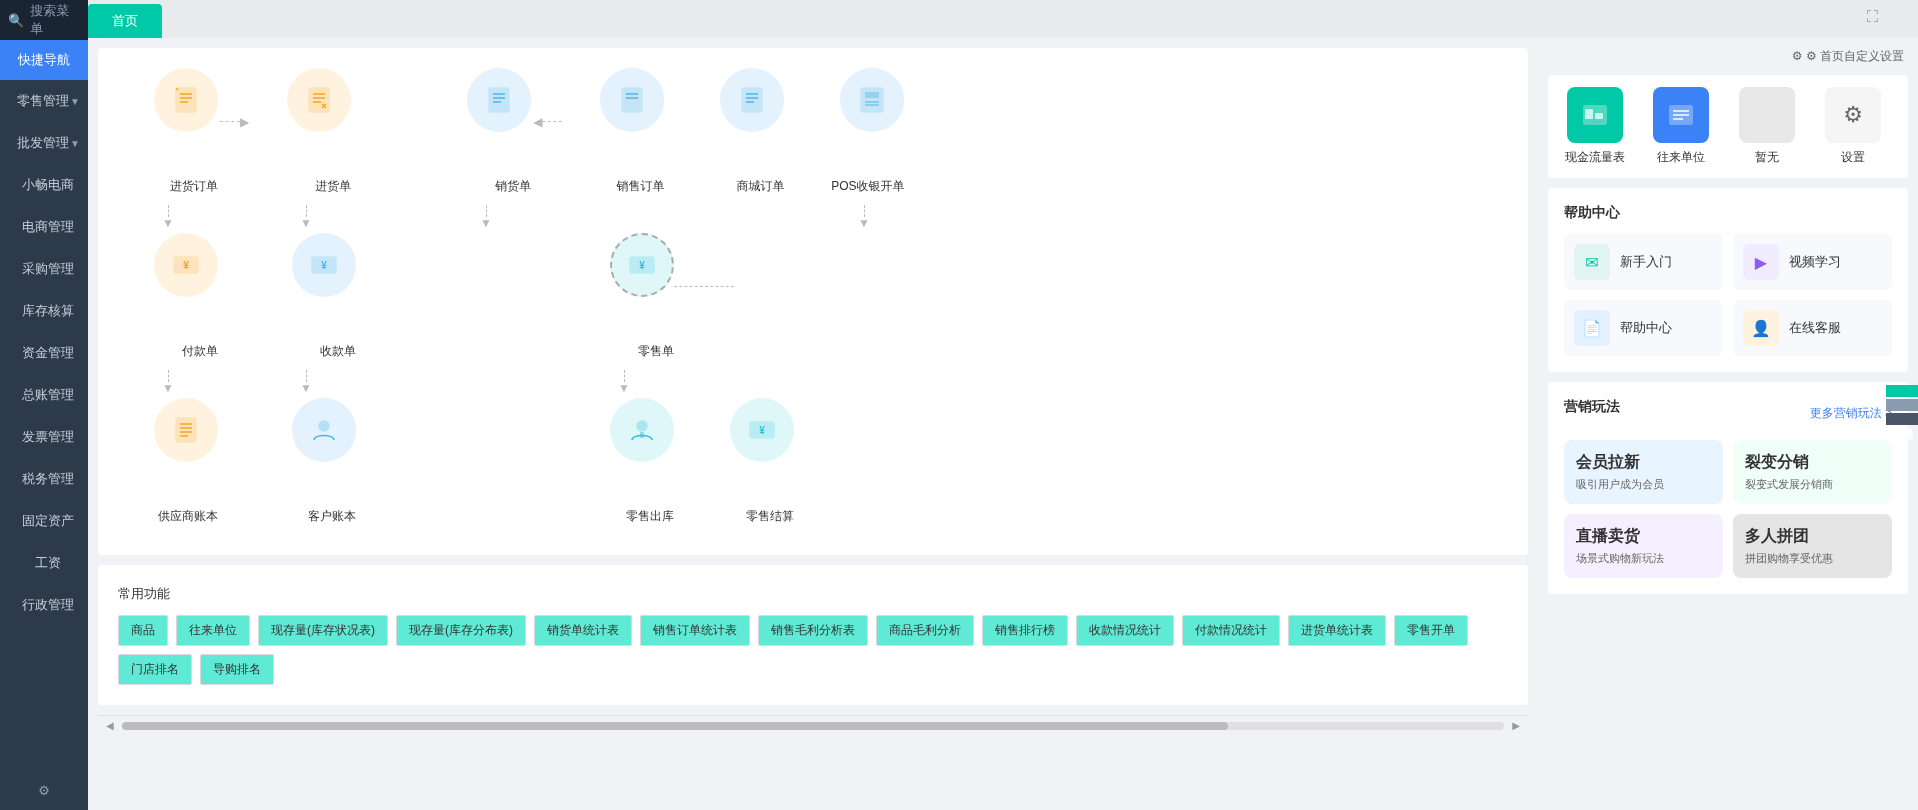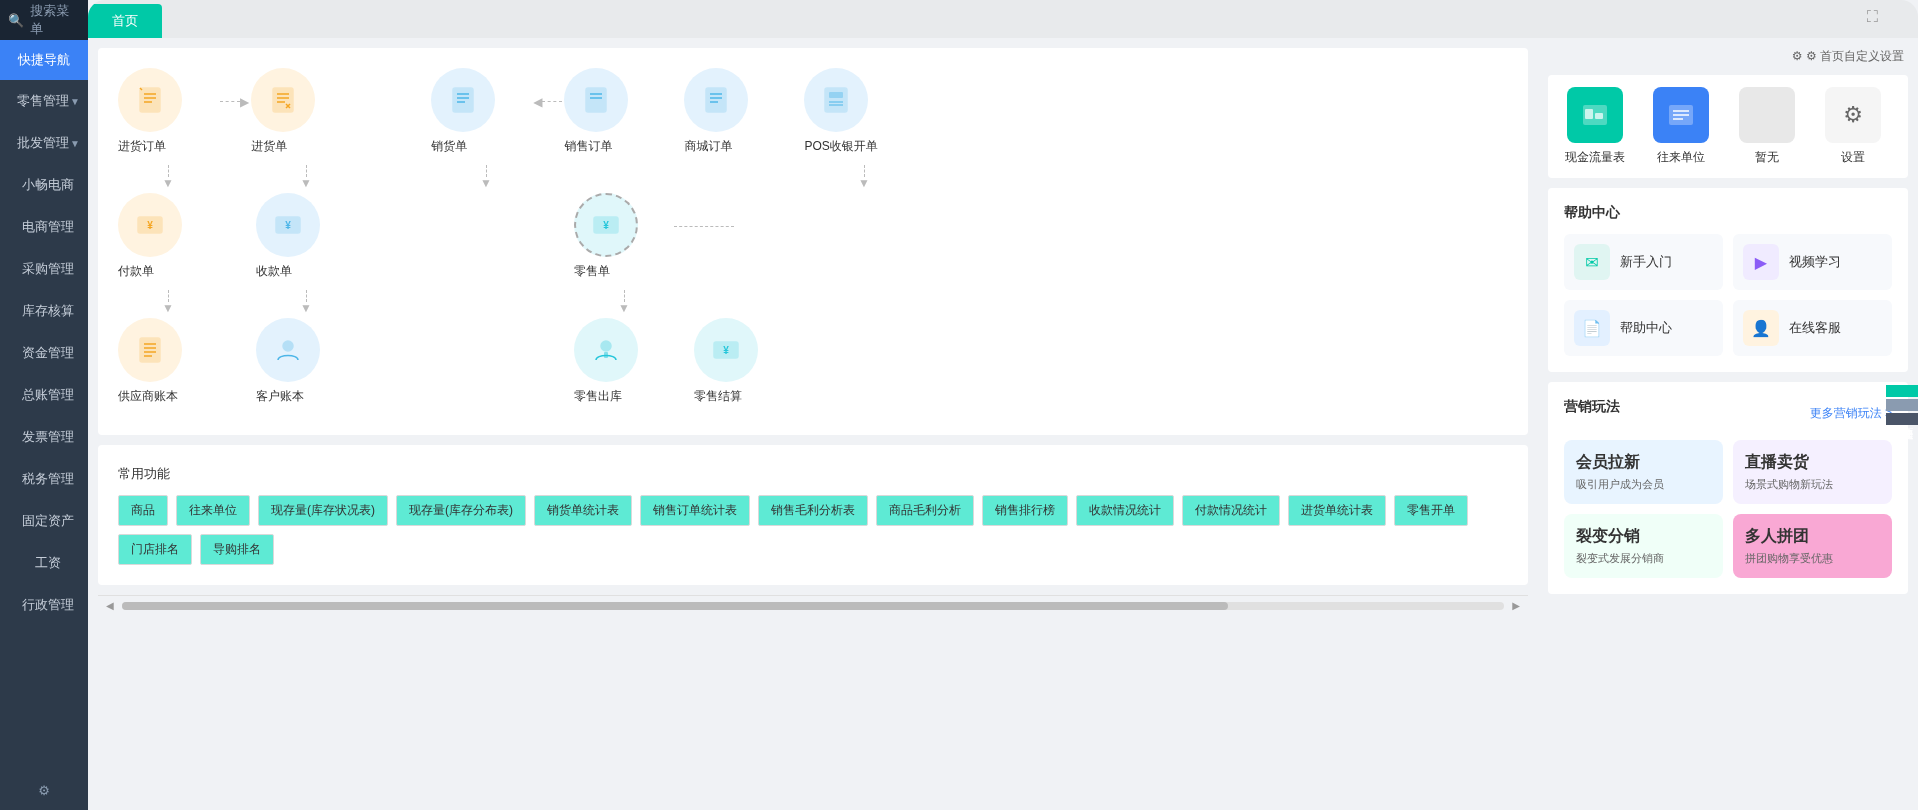--- a/index.html
+++ b/index.html
@@ -60,21 +60,20 @@
       color: #8a9bb0;
       cursor: pointer;
     }
 
     
     .main {
       flex: 1;
       display: flex;
       flex-direction: column;
       overflow: hidden;
-      border-radius: 17px;
     }
 
     
     .tab-bar {
       background: #e8eaec;
       display: flex;
       align-items: flex-end;
       padding-top: 4px;
       flex-shrink: 0;
     }
@@ -113,23 +112,24 @@
 
     .flow-row {
       display: flex;
       align-items: center;
       margin-bottom: 10px;
     }
 
     .flow-node {
       display: flex;
       flex-direction: column;
-      align-items: flex-start;
+      align-items: flex-end;
       width: 100px;
       flex-shrink: 0;
+      gap: 40px;
     }
 
     .flow-circle {
       width: 64px;
       height: 64px;
       border-radius: 50%;
       display: flex;
       align-items: center;
       justify-content: center;
       font-size: 24px;
@@ -318,21 +318,21 @@
       font-weight: 600;
       color: #333;
       margin-bottom: 4px;
     }
     .marketing-item-desc {
       font-size: 11px;
       color: #666;
     }
     .marketing-item.green { background: #f0fff8; }
     .marketing-item.purple { background: #f5f0ff; }
-    .marketing-item.orange { background: #f9a8d4; }
+    .marketing-item.orange { background: #e5e5e5; }
 
     
     .activity {
       background: white;
       border-radius: 4px;
       padding: 16px;
     }
 
     
     .float-buttons {
@@ -851,28 +851,28 @@
       <div class="marketing">
         <div class="marketing-header">
           <span class="section-title">营销玩法</span>
           <span class="more-link">更多营销玩法 &gt;</span>
         </div>
         <div class="marketing-grid">
           <div class="marketing-item" style="background:#e8f4ff;">
             <div class="marketing-item-title">会员拉新</div>
             <div class="marketing-item-desc">吸引用户成为会员</div>
           </div>
+          <div class="marketing-item green">
+            <div class="marketing-item-title">裂变分销</div>
+            <div class="marketing-item-desc">裂变式发展分销商</div>
+          </div>
           <div class="marketing-item purple">
             <div class="marketing-item-title">直播卖货</div>
             <div class="marketing-item-desc">场景式购物新玩法</div>
           </div>
-          <div class="marketing-item green">
-            <div class="marketing-item-title">裂变分销</div>
-            <div class="marketing-item-desc">裂变式发展分销商</div>
-          </div>
           <div class="marketing-item orange">
             <div class="marketing-item-title">多人拼团</div>
             <div class="marketing-item-desc">拼团购物享受优惠</div>
           </div>
         </div>
       </div>
 
 
     </div>
 

